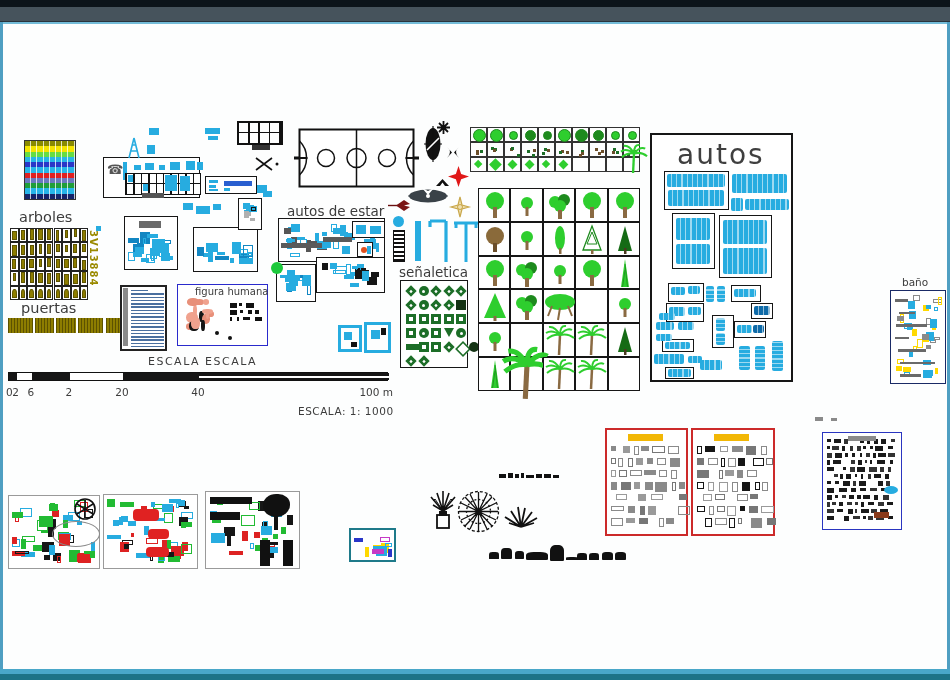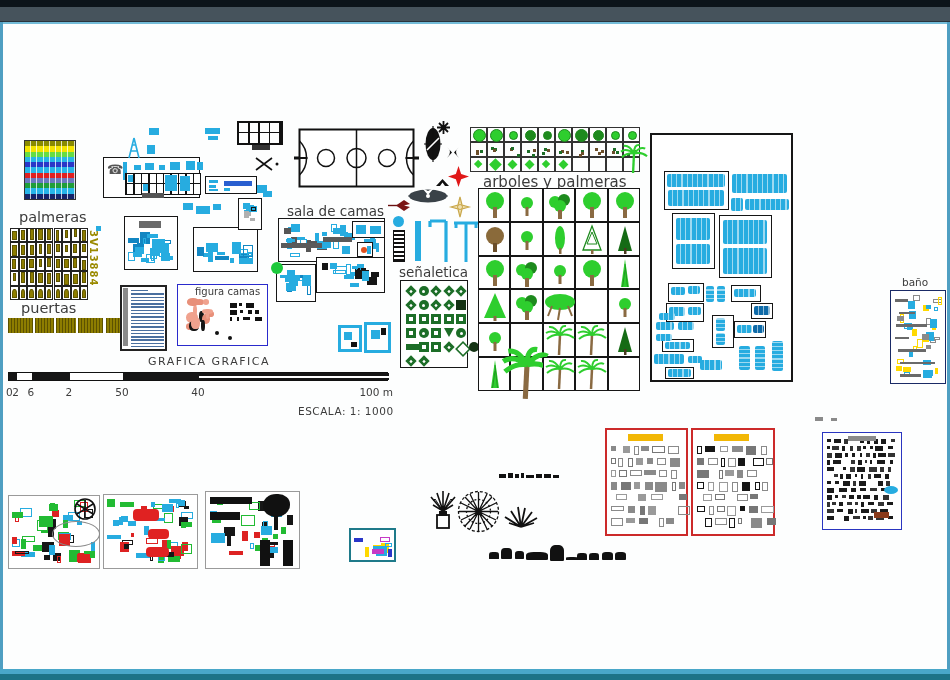--- a/index.html
+++ b/index.html
@@ -34,21 +34,21 @@
         <div style="position: absolute; left: 0px; top: 21.0909px; width: 50px; height: 5.27273px; background: rgb(42, 54, 200);"></div>
         <div style="position: absolute; left: 0px; top: 26.3636px; width: 50px; height: 5.27273px; background: rgb(39, 181, 232);"></div>
         <div style="position: absolute; left: 0px; top: 31.6364px; width: 50px; height: 5.27273px; background: rgb(224, 32, 32);"></div>
         <div style="position: absolute; left: 0px; top: 36.9091px; width: 50px; height: 5.27273px; background: rgb(106, 121, 192);"></div>
         <div style="position: absolute; left: 0px; top: 42.1818px; width: 50px; height: 5.27273px; background: rgb(31, 158, 58);"></div>
         <div style="position: absolute; left: 0px; top: 47.4545px; width: 50px; height: 5.27273px; background: rgb(39, 181, 232);"></div>
         <div style="position: absolute; left: 0px; top: 52.7273px; width: 50px; height: 5.27273px; background: rgb(21, 36, 106);"></div>
         <div style="position: absolute; left: 0px; top: 0px; width: 50px; height: 58px; background: repeating-linear-gradient(90deg, transparent 0px, transparent 5.2px, rgba(255, 255, 255, 0.75) 5.2px, rgba(255, 255, 255, 0.75) 6.2px);"></div>
       </div>
 
-    <span class="lbl" style="left:19px;top:209px;font-size:14.5px;">palmeras</span>
+    <span class="lbl" style="left:19px;top:209px;font-size:14.5px;">arboles</span>
     <div id="doorGrid" class="abs" style="left:10px;top:228px;">
         <div style="position: absolute; left: 0px; top: 0px; width: 8.7px; height: 14.4px; border: 1px solid rgb(34, 34, 34); box-sizing: border-box; background: rgb(255, 255, 255);">
           <div style="position: absolute; left: 16.6209%; top: 13.2625%; width: 66.7582%; height: 75.1393%; background: rgb(141, 125, 0); border: 1px solid rgb(95, 84, 0); box-sizing: border-box; border-radius: 0px;"></div>
         </div>
         <div style="position: absolute; left: 8.7px; top: 0px; width: 8.7px; height: 14.4px; border: 1px solid rgb(34, 34, 34); box-sizing: border-box; background: rgb(255, 255, 255);">
           <div style="position: absolute; left: 16.1512%; top: 7.78617%; width: 67.6977%; height: 82.9471%; background: rgb(141, 125, 0); border: 1px solid rgb(95, 84, 0); box-sizing: border-box; border-radius: 0px;"></div>
         </div>
         <div style="position: absolute; left: 17.4px; top: 0px; width: 8.7px; height: 14.4px; border: 1px solid rgb(34, 34, 34); box-sizing: border-box; background: rgb(255, 255, 255);">
           <div style="position: absolute; left: 17.2678%; top: 3.40313%; width: 65.4644%; height: 88.5373%; background: rgb(141, 125, 0); border: 1px solid rgb(95, 84, 0); box-sizing: border-box; border-radius: 0px;"></div>
         </div>
@@ -291,21 +291,21 @@
         <path d="M18 2 V43 M18 2 H2 M2 2 V8" stroke="#27ace0" stroke-width="3.2" fill="none"></path>
       </svg>
     <svg style="left:452px;top:219px;" width="28" height="43" viewBox="0 0 28 43">
         <path d="M14 4 V43 M2 4 H26 M4 4 V9 M24 4 V9" stroke="#27ace0" stroke-width="3" fill="none"></path>
       </svg>
 
     <span class="lbl" style="left:203px;top:228px;font-size:9.5px;">camas</span>
 
     <div class="abs" style="left:242px;top:232px;width:7px;height:10px;background:#111;border-radius:40% 40% 0 0;"></div>
 
-    <span class="lbl" style="left:287px;top:203px;font-size:13.5px;">sala de camas</span>
+    <span class="lbl" style="left:287px;top:203px;font-size:13.5px;">autos de estar</span>
     <div class="abs" style="left:271px;top:262px;width:12px;height:12px;border-radius:50%;background:#1dc93c;z-index:5;"></div>
     <div class="abs" style="left:281px;top:243px;width:41px;height:5px;background:#5a5a5a;z-index:4;"></div>
     <div class="abs" style="left:323px;top:237px;width:29px;height:5px;background:#5a5a5a;z-index:4;"></div>
     <div class="bx" style="left:352px;top:221px;width:33px;height:17px;z-index:4;">
       <div class="cy" style="left:3px;top:3px;width:10px;height:9px;"></div>
         <div class="cy" style="left:17px;top:4px;width:11px;height:8px;"></div>
     </div>
     <div class="bx" style="left:357px;top:242px;width:16px;height:15px;z-index:4;">
       <div style="position:absolute;left:3px;top:4px;width:6px;height:6px;border-radius:50%;background:#e05020;"></div>
       <div class="cy" style="left:9px;top:3px;width:4px;height:8px;"></div>
@@ -499,21 +499,20 @@
         </div>
         <div style="position: absolute; left: 102px; top: 30px; width: 17px; height: 15px; border: 1px solid rgb(51, 51, 51); box-sizing: border-box;"></div>
         <div style="position: absolute; left: 119px; top: 30px; width: 17px; height: 15px; border: 1px solid rgb(51, 51, 51); box-sizing: border-box;"></div>
         <div style="position: absolute; left: 136px; top: 30px; width: 17px; height: 15px; border: 1px solid rgb(51, 51, 51); box-sizing: border-box;"></div>
         <div style="position: absolute; left: 153px; top: 30px; width: 17px; height: 15px; border: 1px solid rgb(51, 51, 51); box-sizing: border-box;"></div>
       </div>
     <svg style="left:620px;top:144px;z-index:3;" width="28" height="30" viewBox="0 0 30 32">
         <path d="M15 10 L14 31" stroke="#2ece2e" stroke-width="2.5"></path>
         <path d="M15 10 Q7 4 1 8 M15 10 Q10 1 4 2 M15 10 Q15 0 21 1 M15 10 Q22 2 27 5 M15 10 Q23 8 29 13 M15 10 Q8 9 2 14" stroke="#2ece2e" stroke-width="2.2" fill="none"></path>
       </svg>
-    <span class="lbl" style="left:483px;top:173px;font-size:15px;">arboles y palmeras</span>
     <div id="treeBig" class="abs" style="left:478px;top:188px;">
         <div style="position: absolute; left: 0px; top: 0px; width: 32.4px; height: 33.8px; border: 1.5px solid rgb(22, 22, 22); box-sizing: border-box; background: rgb(255, 255, 255);">
           <svg width="30" height="32" viewBox="0 0 30 32" style="position: absolute; left: 1px; top: 1px; overflow: visible;">
             <circle cx="15" cy="11" r="9" fill="#2ece2e"></circle>
             <rect x="13" y="17" width="4" height="11" fill="#8a6a42"></rect>
           </svg>
         </div>
         <div style="position: absolute; left: 32.4px; top: 0px; width: 32.4px; height: 33.8px; border: 1.5px solid rgb(22, 22, 22); box-sizing: border-box; background: rgb(255, 255, 255);">
           <svg width="30" height="32" viewBox="0 0 30 32" style="position: absolute; left: 1px; top: 1px; overflow: visible;">
             <circle cx="15" cy="13" r="6" fill="#2ece2e"></circle>
@@ -678,20 +677,21 @@
         <div style="position: absolute; left: 97.2px; top: 169px; width: 32.4px; height: 33.8px; border: 1.5px solid rgb(22, 22, 22); box-sizing: border-box; background: rgb(255, 255, 255);">
           <svg width="30" height="32" viewBox="0 0 30 32" style="position: absolute; left: 1px; top: 1px; overflow: visible;">
             <path d="M15 10 L14 30" stroke="#8a6a42" stroke-width="2.5"></path>
             <path d="M15 10 Q7 4 1 8 M15 10 Q10 1 4 2 M15 10 Q15 0 21 1 M15 10 Q22 2 27 5 M15 10 Q23 8 29 13 M15 10 Q8 9 2 14" stroke="#2ece2e" stroke-width="2" fill="none"></path>
           </svg>
         </div>
         <div style="position: absolute; left: 129.6px; top: 169px; width: 32.4px; height: 33.8px; border: 1.5px solid rgb(22, 22, 22); box-sizing: border-box; background: rgb(255, 255, 255);"></div>
       </div>
 
     <div class="abs" style="left:650px;top:133px;width:143px;height:249px;border:2px solid #161616;box-sizing:border-box;background:#fff;"></div>
+    <span class="lbl" style="left:677px;top:138px;font-size:28px;letter-spacing:2px;color:#3f3f3f;">autos</span>
     <div id="autosLayer" class="abs" style="left:0;top:0;">
         <div style="position: absolute; left: 664px; top: 171px; width: 65px; height: 39px; border: 1.5px solid rgb(22, 22, 22); box-sizing: border-box; z-index: 2;"></div>
         <div style="position: absolute; left: 672px; top: 213px; width: 43px; height: 56px; border: 1.5px solid rgb(22, 22, 22); box-sizing: border-box; z-index: 2;"></div>
         <div style="position: absolute; left: 719px; top: 215px; width: 53px; height: 63px; border: 1.5px solid rgb(22, 22, 22); box-sizing: border-box; z-index: 2;"></div>
         <div style="position: absolute; left: 668px; top: 283px; width: 36px; height: 19px; border: 1.5px solid rgb(22, 22, 22); box-sizing: border-box; z-index: 2;"></div>
         <div style="position: absolute; left: 731px; top: 285px; width: 30px; height: 17px; border: 1.5px solid rgb(22, 22, 22); box-sizing: border-box; z-index: 2;"></div>
         <div style="position: absolute; left: 666px; top: 303px; width: 38px; height: 19px; border: 1.5px solid rgb(22, 22, 22); box-sizing: border-box; z-index: 2;"></div>
         <div style="position: absolute; left: 751px; top: 303px; width: 22px; height: 16px; border: 1.5px solid rgb(22, 22, 22); box-sizing: border-box; z-index: 2;"></div>
         <div style="position: absolute; left: 712px; top: 315px; width: 22px; height: 33px; border: 1.5px solid rgb(22, 22, 22); box-sizing: border-box; z-index: 2;"></div>
         <div style="position: absolute; left: 734px; top: 321px; width: 32px; height: 17px; border: 1.5px solid rgb(22, 22, 22); box-sizing: border-box; z-index: 2;"></div>
@@ -735,41 +735,41 @@
     <span class="lbl" style="left:902px;top:276px;font-size:10.5px;">baño</span>
 
     <div class="abs" style="left:120px;top:285px;width:47px;height:66px;border:2px solid #222;box-sizing:border-box;background:#fff;">
       <div style="position:absolute;left:1px;top:1px;width:5px;height:58px;background:#8a8a8a;"></div>
       <div style="position:absolute;left:9px;top:3px;width:33px;height:57px;
            background:repeating-linear-gradient(180deg,#4a6f9f 0 1.4px,transparent 1.4px 3.3px);"></div>
       <div style="position:absolute;left:26px;top:3px;width:16px;height:30px;background:linear-gradient(180deg,#fff 0 2px,transparent 2px 3.3px);"></div>
     </div>
 
     <div class="abs" style="left:177px;top:284px;width:91px;height:62px;border:1.5px solid #2a2acc;box-sizing:border-box;background:#fff;"></div>
-    <span class="lbl" style="left:195px;top:286px;font-size:10px;z-index:3;">figura camas</span>
+    <span class="lbl" style="left:195px;top:286px;font-size:10px;z-index:3;">figura humana</span>
     <div class="abs" style="left:215px;top:331px;width:4px;height:4px;border-radius:50%;background:#111;z-index:3;"></div>
     <div class="abs" style="left:228px;top:336px;width:4px;height:4px;border-radius:50%;background:#111;z-index:3;"></div>
 
-    <span class="lbl" style="left:148px;top:355px;font-size:11px;letter-spacing:1.5px;">GRAFICA GRAFICA</span>
+    <span class="lbl" style="left:148px;top:355px;font-size:11px;letter-spacing:1.5px;">ESCALA ESCALA</span>
     <div id="scaleBar" class="abs" style="left:8px;top:372px;width:380px;height:9px;border:1px solid #111;box-sizing:border-box;background:#fff;">
         <div style="position: absolute; left: 0px; top: 0px; width: 7.6px; height: 100%; background: rgb(22, 22, 22);"></div>
         <div style="position: absolute; left: 7.6px; top: 0px; width: 15.2px; height: 100%; background: rgb(255, 255, 255);"></div>
         <div style="position: absolute; left: 22.8px; top: 0px; width: 38px; height: 100%; background: rgb(22, 22, 22);"></div>
         <div style="position: absolute; left: 60.8px; top: 0px; width: 53.2px; height: 100%; background: rgb(255, 255, 255);"></div>
         <div style="position: absolute; left: 114px; top: 0px; width: 76px; height: 100%; background: rgb(22, 22, 22);"></div>
         <div style="position: absolute; left: 190px; top: 0px; width: 190px; height: 100%; background: rgb(22, 22, 22);">
           <div style="position: absolute; left: 0px; top: 45%; width: 100%; height: 1.5px; background: rgb(255, 255, 255);"></div>
         </div>
       </div>
     <div id="scaleTicks">
         <span style="position: absolute; left: 8px; top: 386px; font-size: 10.5px; color: rgb(60, 60, 60); white-space: nowrap; transform: translateX(-30%);">0</span>
         <span style="position: absolute; left: 15.6px; top: 386px; font-size: 10.5px; color: rgb(60, 60, 60); white-space: nowrap; transform: translateX(-50%);">2</span>
         <span style="position: absolute; left: 30.8px; top: 386px; font-size: 10.5px; color: rgb(60, 60, 60); white-space: nowrap; transform: translateX(-50%);">6</span>
         <span style="position: absolute; left: 68.8px; top: 386px; font-size: 10.5px; color: rgb(60, 60, 60); white-space: nowrap; transform: translateX(-50%);">2</span>
-        <span style="position: absolute; left: 122px; top: 386px; font-size: 10.5px; color: rgb(60, 60, 60); white-space: nowrap; transform: translateX(-50%);">50</span>
+        <span style="position: absolute; left: 122px; top: 386px; font-size: 10.5px; color: rgb(60, 60, 60); white-space: nowrap; transform: translateX(-50%);">20</span>
         <span style="position: absolute; left: 198px; top: 386px; font-size: 10.5px; color: rgb(60, 60, 60); white-space: nowrap; transform: translateX(-50%);">40</span>
         <span style="position: absolute; left: 388px; top: 386px; font-size: 10.5px; color: rgb(60, 60, 60); white-space: nowrap; transform: translateX(-85%);">100 m</span>
       </div>
     <span class="lbl" style="left:298px;top:405px;font-size:10.5px;letter-spacing:0.5px;">ESCALA: 1: 1000</span>
 
     <svg style="left:74px;top:498px;z-index:3;" width="22" height="22" viewBox="0 0 22 22">
         <circle cx="11" cy="11" r="10" fill="none" stroke="#111" stroke-width="1.6"></circle>
         <path d="M11 2 V20 M3 6 L19 16 M19 6 L3 16" stroke="#111" stroke-width="1.6"></path>
       </svg>
     <div class="abs" style="left:52px;top:521px;width:46px;height:24px;border:1.5px solid #8a8a8a;border-radius:50%;z-index:3;"></div>

